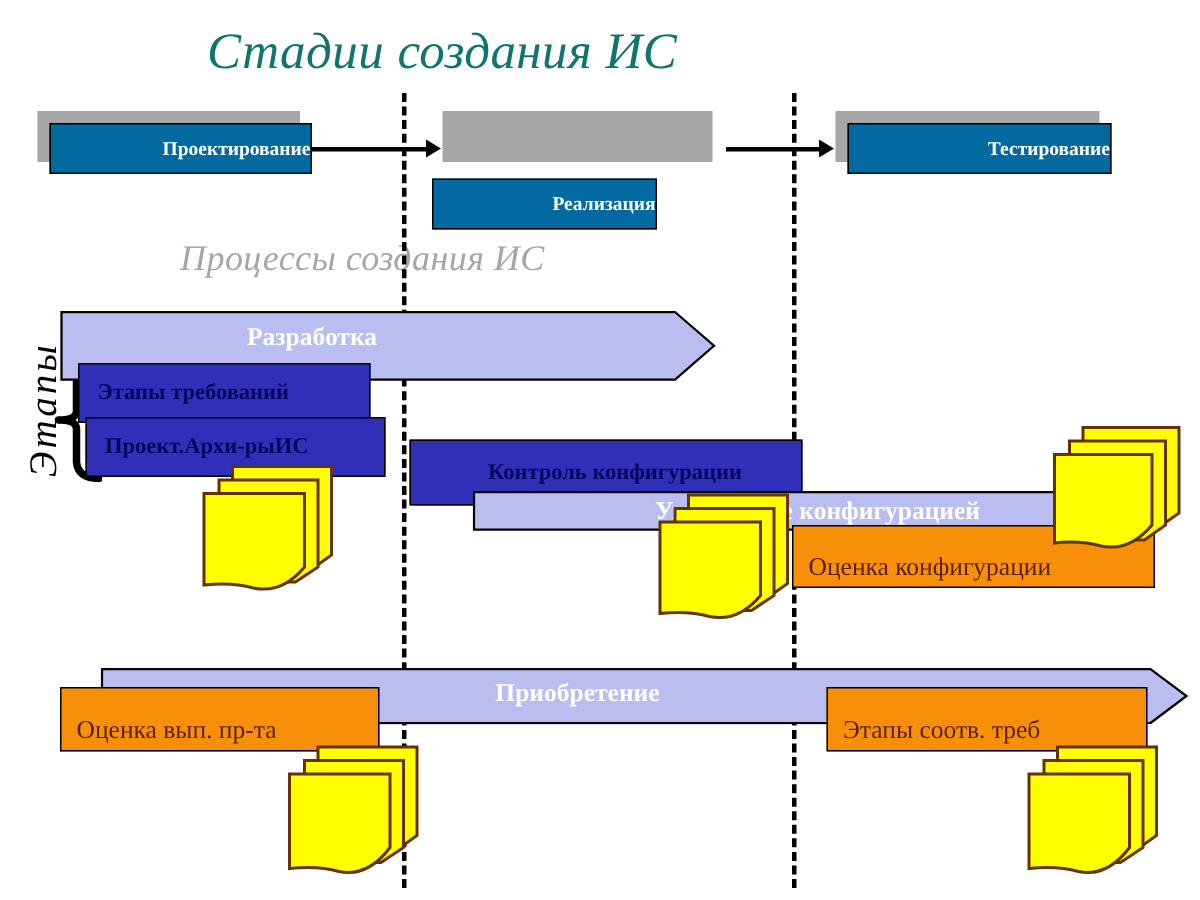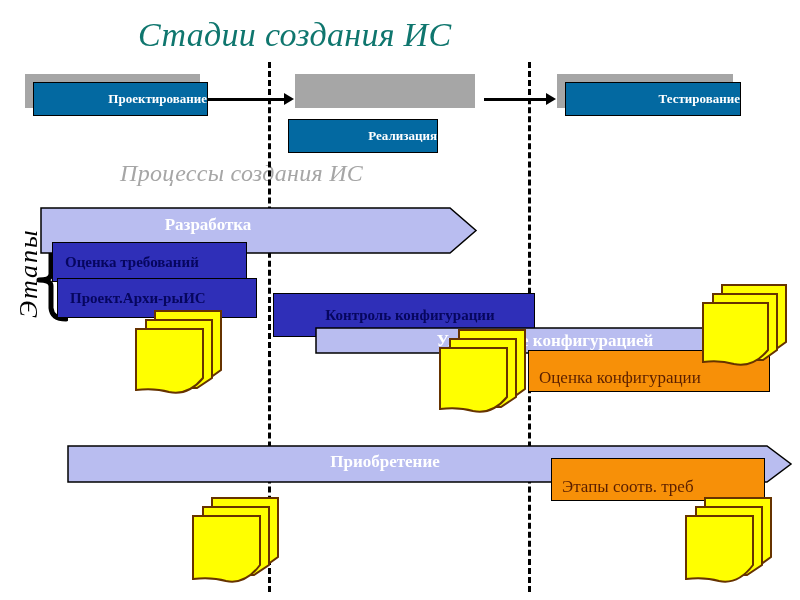--- a/index.html
+++ b/index.html
@@ -194,21 +194,21 @@
   </div>
 
   <div class="band-arrow" style="left:40px;top:207px;">
     <svg width="438" height="47" viewBox="0 0 438 47">
       <path d="M1 1 L410 1 L436 23.5 L410 46 L1 46 Z" fill="#b9bdf0" stroke="#000000" stroke-width="1.5"></path>
     </svg>
   </div>
   <div class="band-label" style="left:148px;top:215px;width:120px;">Разработка</div>
 
   <div class="proc-blue" style="left:52px;top:242px;width:195px;height:40px;">
-    <span>Оценка требований</span>
+    <span>Этапы требований</span>
   </div>
 
   <div class="proc-blue" style="left:57px;top:278px;width:200px;height:40px;">
     <span>Проект.Архи-рыИС</span>
   </div>
 
   <div class="doc-stack" style="left:133px;top:308px;">
     <svg width="104" height="90" viewBox="0 0 104 90">
       <path d="M22 3 L88 3 L88 62 L74 72 L22 72 Z" fill="#ffff00" stroke="#663300" stroke-width="2"></path>
       <path d="M13 12 L79 12 L79 70 L64 80 L13 80 Z" fill="#ffff00" stroke="#663300" stroke-width="2"></path>
@@ -247,20 +247,23 @@
     </svg>
   </div>
 
   <div class="band-arrow" style="left:67px;top:445px;">
     <svg width="726" height="38" viewBox="0 0 726 38">
       <path d="M1 1 L700 1 L724 19 L700 37 L1 37 Z" fill="#b9bdf0" stroke="#000000" stroke-width="1.5"></path>
     </svg>
   </div>
   <div class="band-label" style="left:295px;top:452px;width:180px;">Приобретение</div>
 
+  <div class="proc-orange" style="left:40px;top:458px;width:213px;height:43px;">
+    <span>Оценка вып. пр-та</span>
+  </div>
 
   <div class="doc-stack" style="left:190px;top:495px;">
     <svg width="104" height="92" viewBox="0 0 104 92">
       <path d="M22 3 L88 3 L88 62 L74 72 L22 72 Z" fill="#ffff00" stroke="#663300" stroke-width="2"></path>
       <path d="M13 12 L79 12 L79 70 L64 80 L13 80 Z" fill="#ffff00" stroke="#663300" stroke-width="2"></path>
       <path d="M3 21 L70 21 L70 70 Q55 90 36 86 Q22 82 3 84 Z" fill="#ffff00" stroke="#663300" stroke-width="2"></path>
     </svg>
   </div>
 
   <div class="proc-orange" style="left:551px;top:458px;width:214px;height:43px;">

